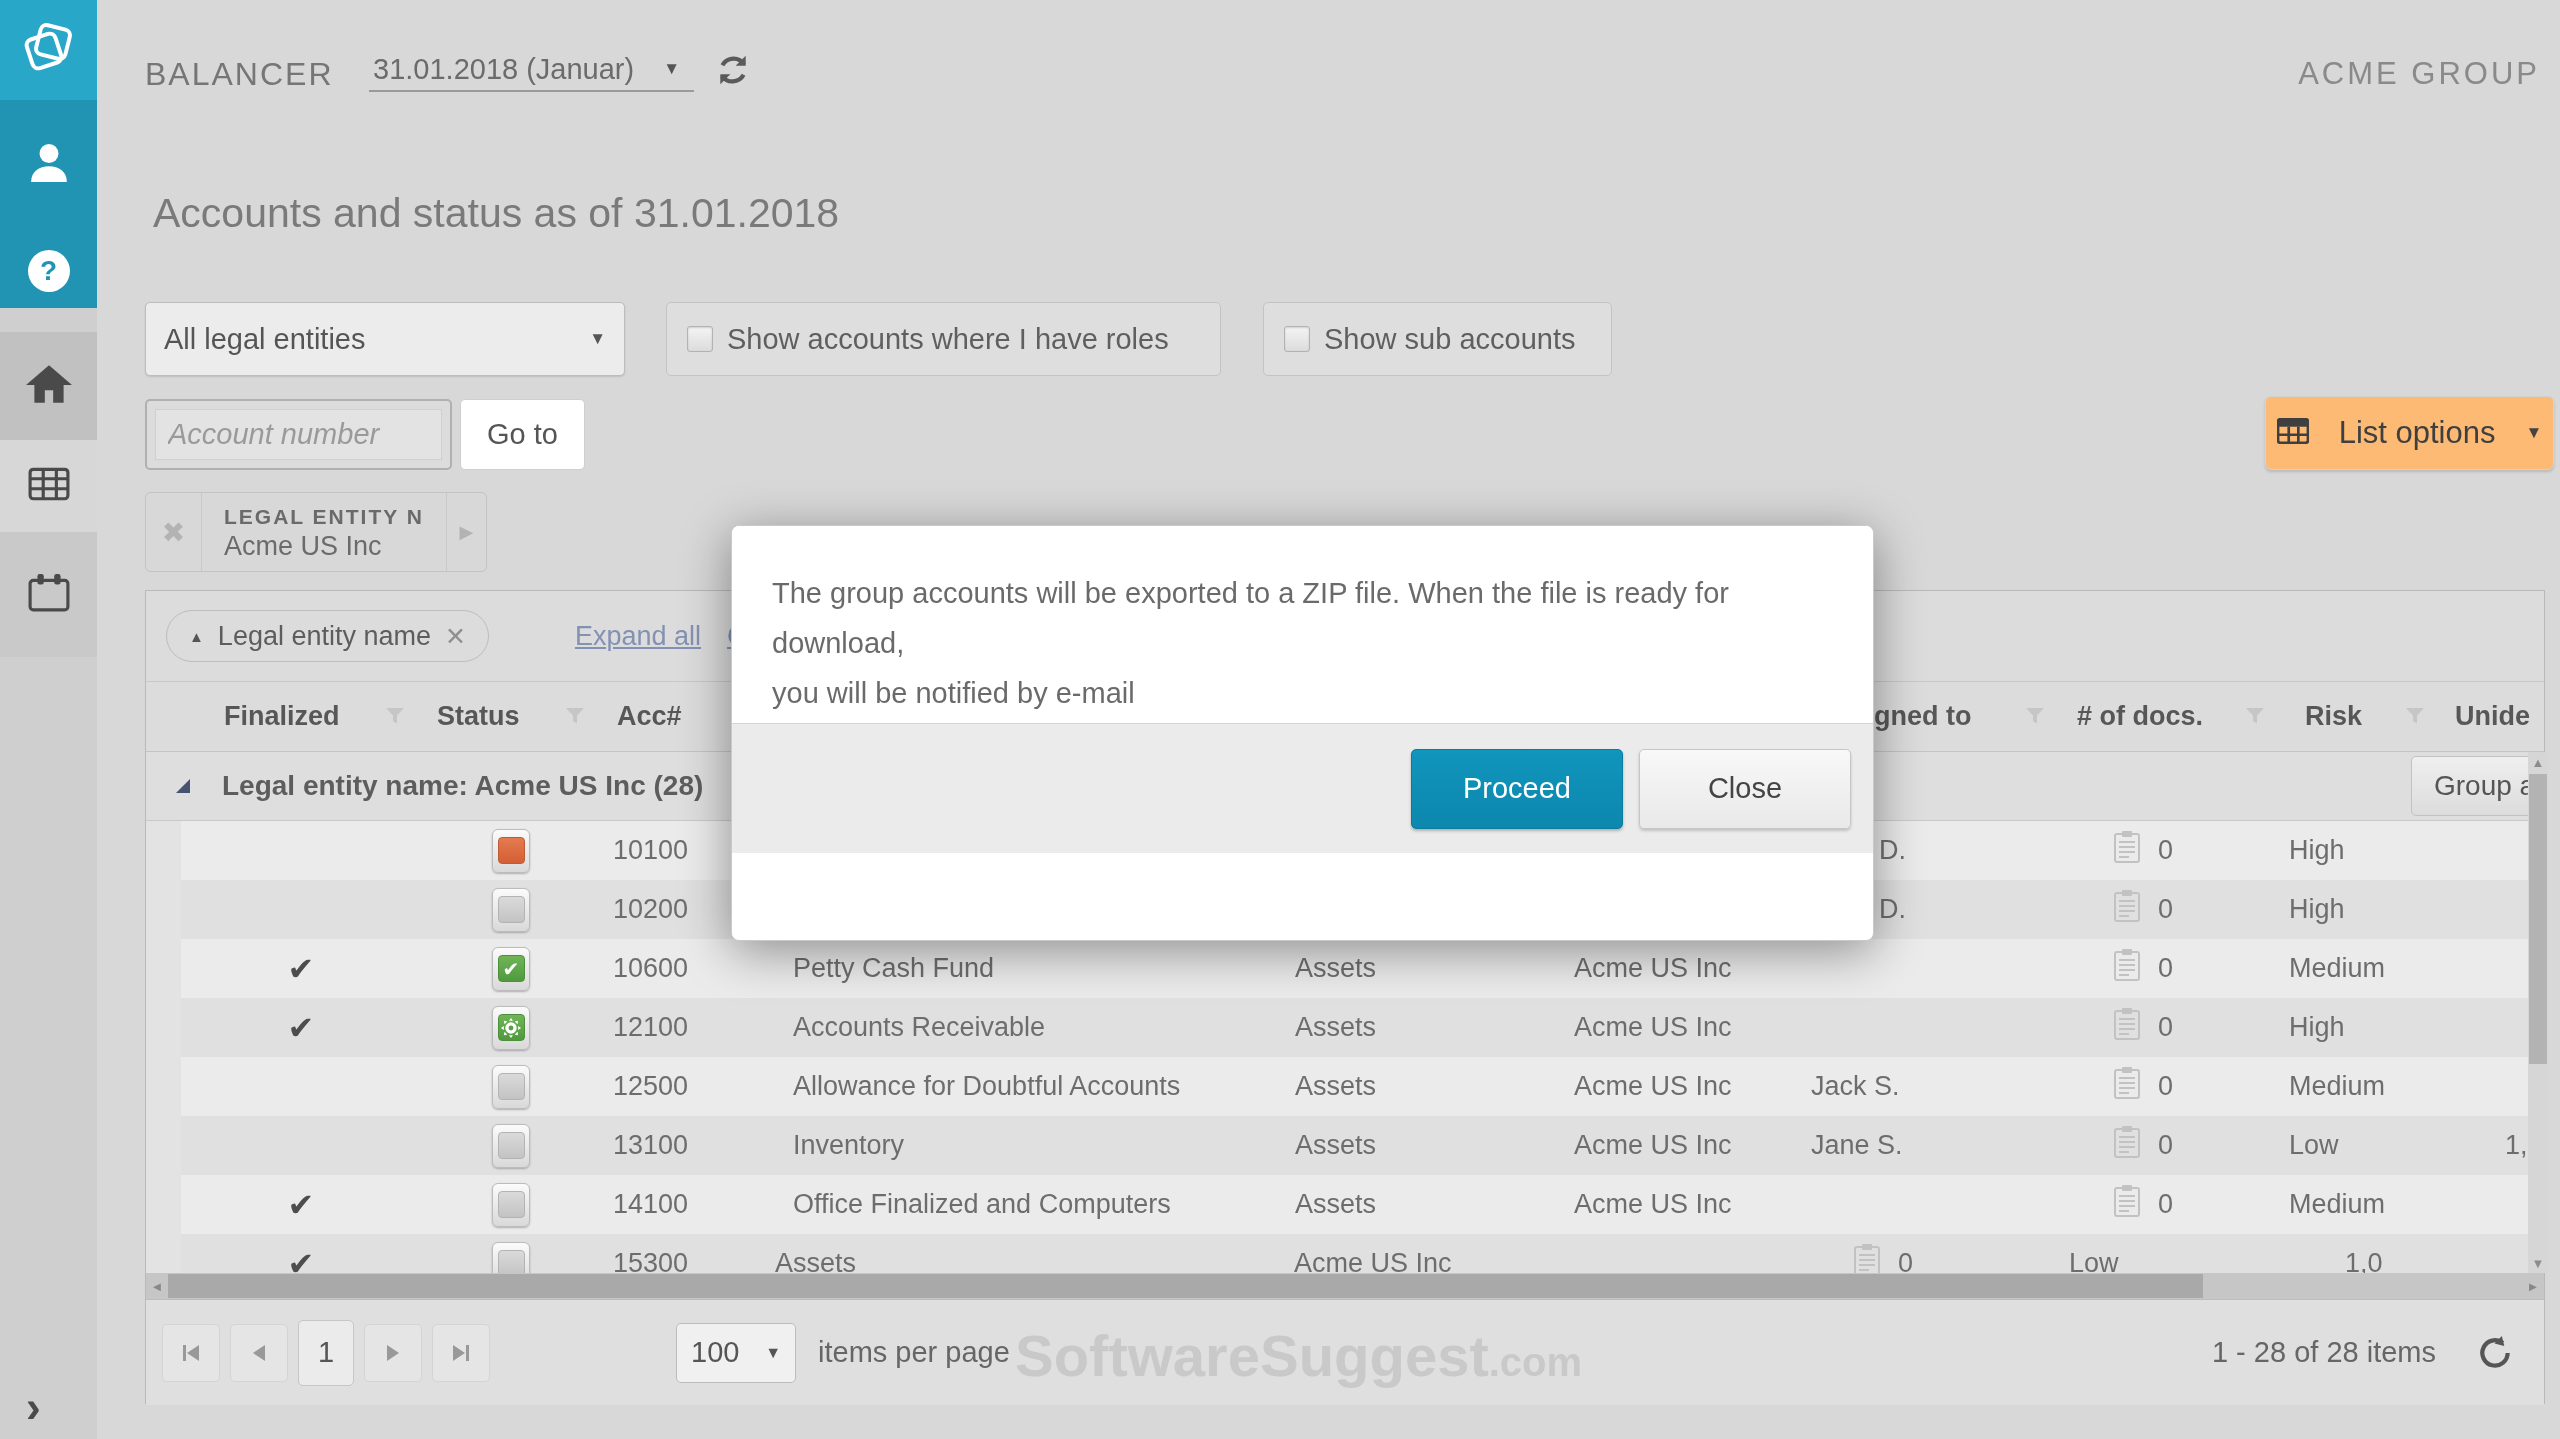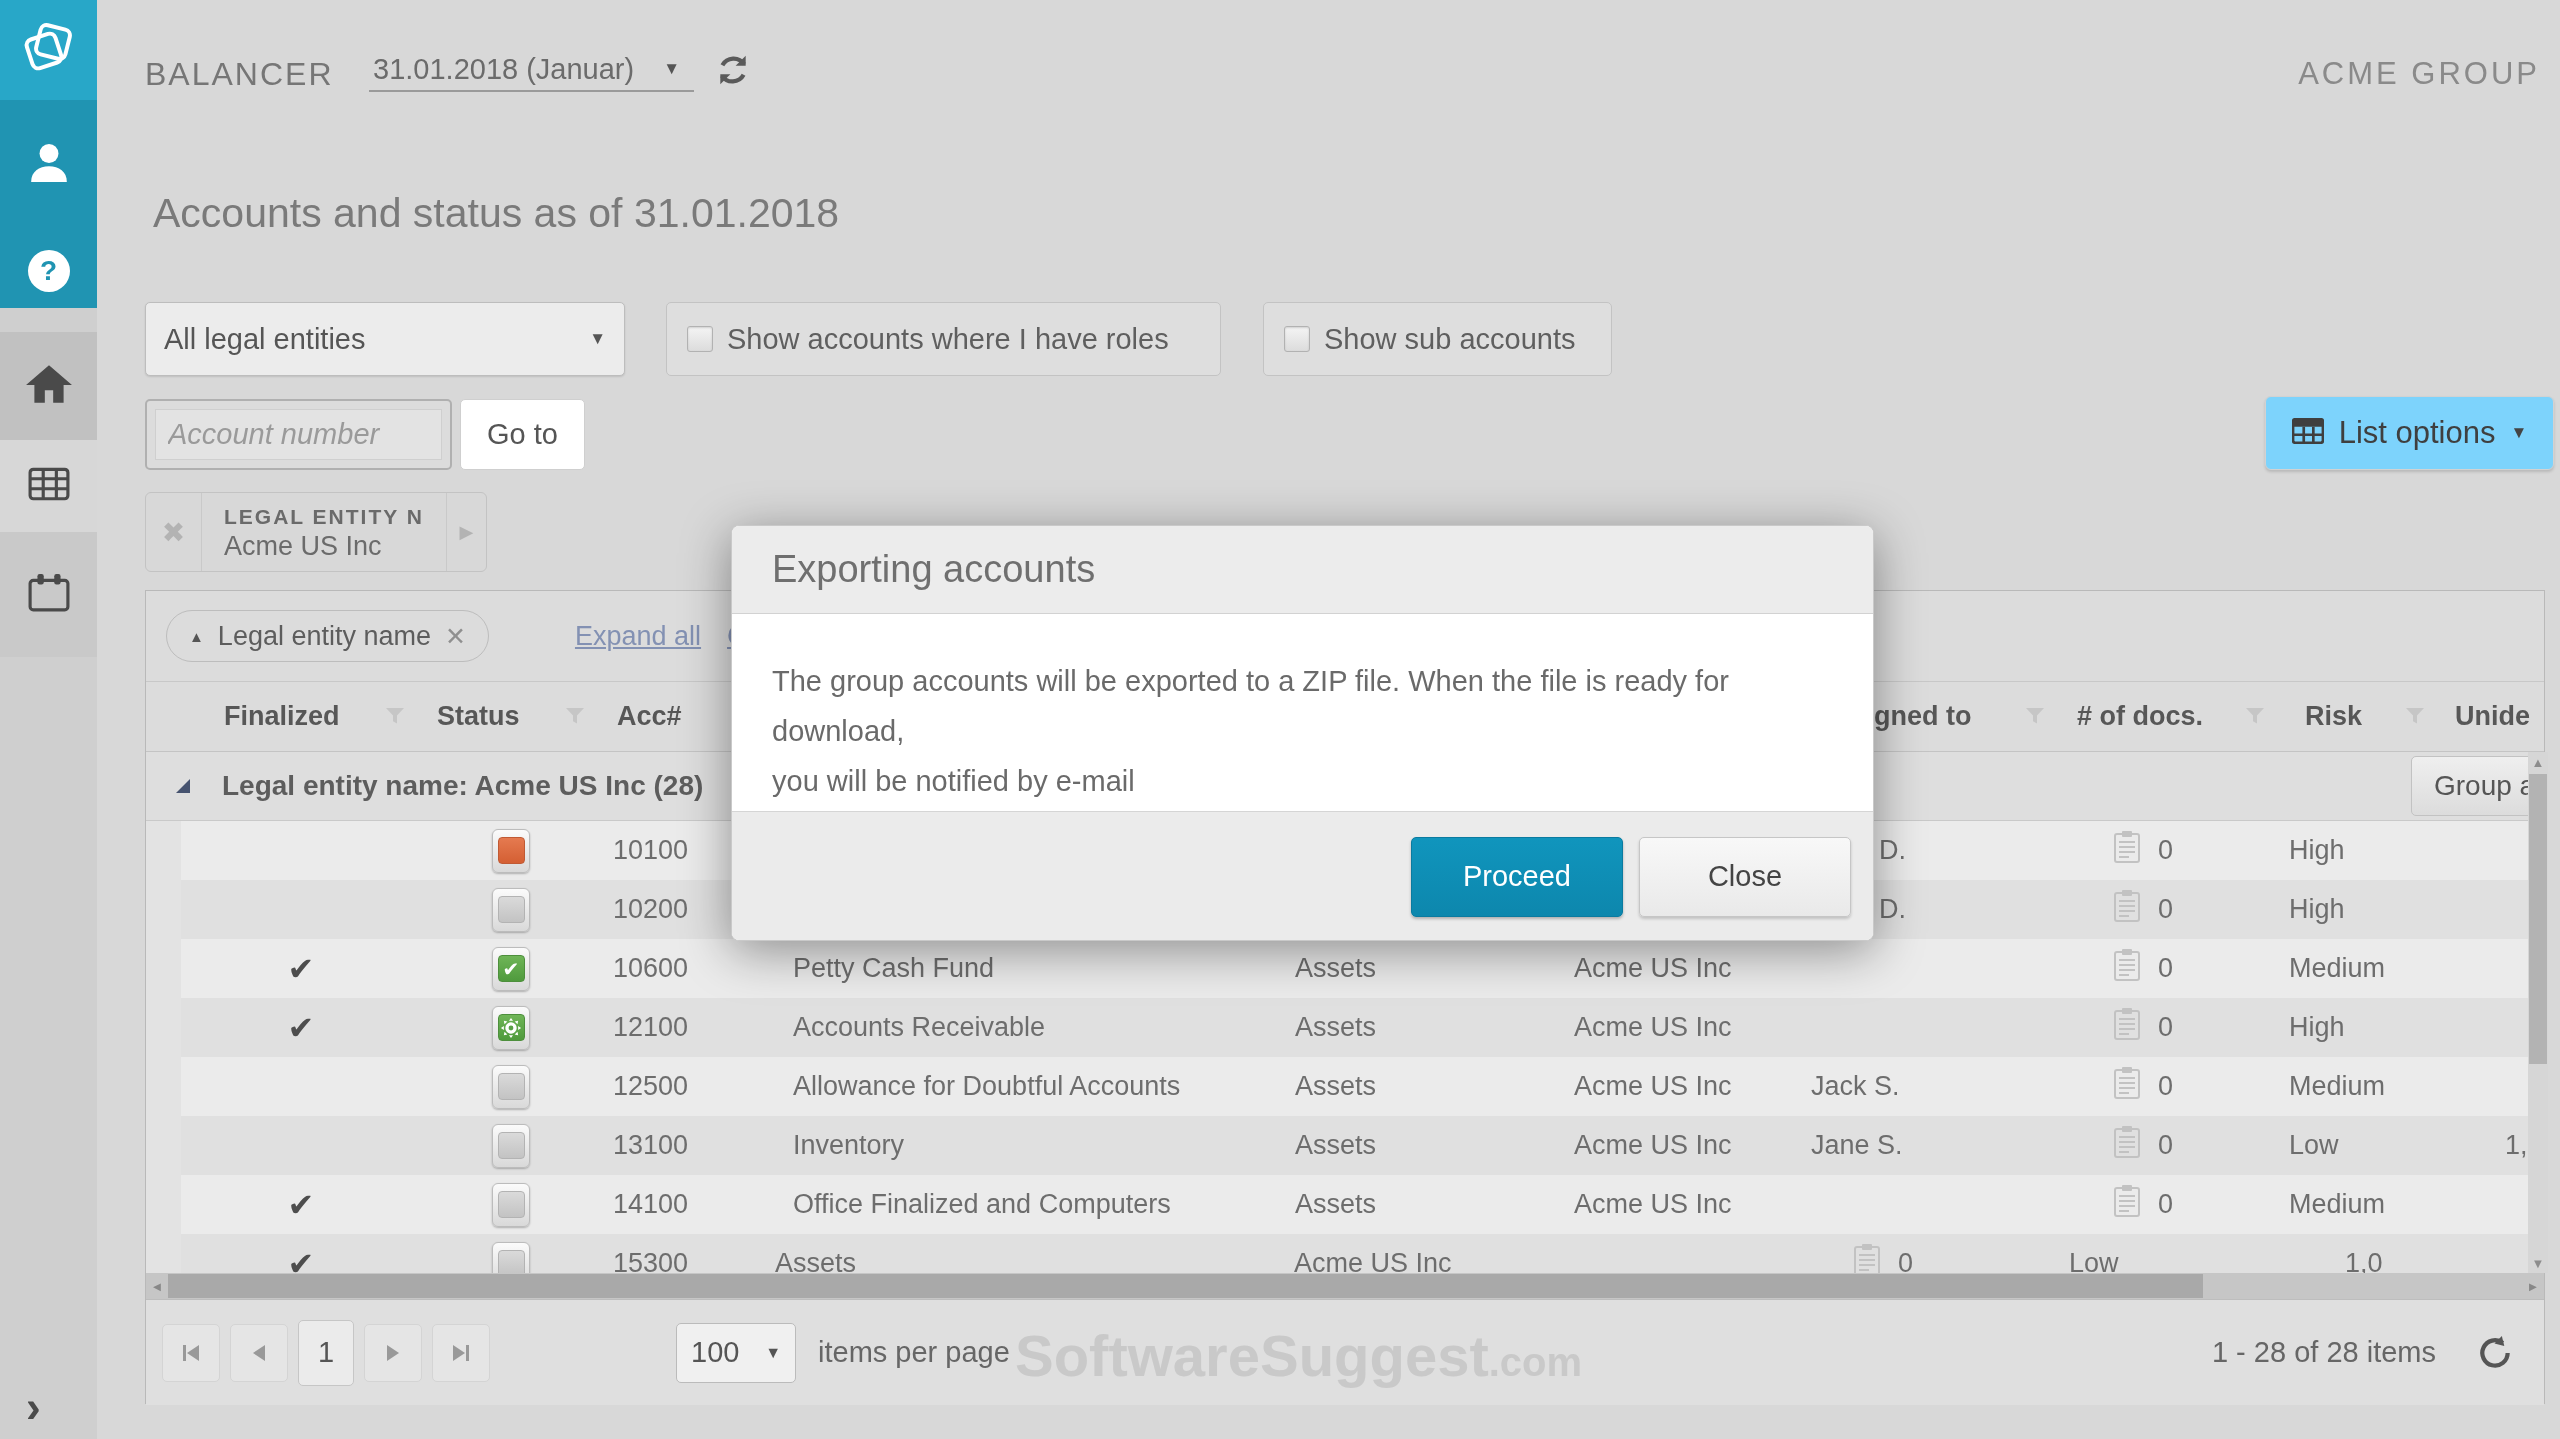--- a/index.html
+++ b/index.html
@@ -46,23 +46,23 @@
   .check-label { font-size:29px; color:#5f5f5f; white-space:nowrap; }
   
   .acct-wrap { position:absolute; left:145px; top:399px; width:307px; height:71px; border:2px solid #b0b0b0;
     border-radius:5px; display:flex; align-items:center; padding:8px; background:#dcdcdc; }
   .acct-input { width:100%; height:100%; border:1px solid #cfcfcf; background:#e3e3e3; font-size:29px;
     font-style:italic; color:#8f8f8f; padding:0 12px; outline:none; font-family:inherit; }
   .acct-input::placeholder { color:#9a9a9a; font-style:italic; }
   .goto-btn { position:absolute; left:460px; top:399px; width:125px; height:71px; background:#ffffff;
     border:1px solid #cfcfcf; border-radius:5px; font-size:29px; color:#555; display:flex; align-items:center;
     justify-content:center; cursor:pointer; }
-  .list-options-btn { position:absolute; left:2265px; top:396px; width:289px; height:74px; background:#7dd3fc;
+  .list-options-btn { position:absolute; left:2265px; top:396px; width:289px; height:74px; background:#fdba74;
     border:1px solid #d2d2d2; border-radius:6px; box-shadow:0 2px 3px rgba(0,0,0,.15); display:flex;
-    align-items:center; justify-content:center; gap:15px; cursor:pointer; }
+    align-items:center; justify-content:center; gap:30px; cursor:pointer; }
   .list-options-btn .lbl { font-size:31px; color:#3f3f3f; }
   .list-options-btn .caret { font-size:17px; color:#444; }
   
   .chip { position:absolute; left:145px; top:492px; height:80px; border:1px solid #c3c3c3; border-radius:6px;
     display:flex; align-items:stretch; }
   .chip-x { width:56px; display:flex; align-items:center; justify-content:center; border-right:1px solid #c9c9c9;
     color:#b3b3b3; font-size:28px; cursor:pointer; }
   .chip-main { padding:8px 22px 6px 22px; display:flex; flex-direction:column; justify-content:center; }
   .chip-field { font-size:21px; font-weight:bold; letter-spacing:2px; color:#6a6a6a; white-space:nowrap; }
   .chip-value { font-size:27px; color:#6b6b6b; margin-top:2px; }
@@ -659,23 +659,20 @@
       </svg>
     </span>
   </div>
 </div>
 
 <div class="watermark">
   <span class="big">SoftwareSuggest</span><span class="small">.com</span>
 </div>
 
 <div class="modal">
-  <div class="modal-header">
-    <span class="modal-title">Exporting accounts</span>
-  </div>
   <div class="modal-body">
     <div class="line">The group accounts will be exported to a ZIP file. When the file is ready for download,</div>
     <div class="line">you will be notified by e-mail</div>
   </div>
   <div class="modal-footer">
     <button class="btn btn-proceed">Proceed</button>
     <button class="btn btn-close">Close</button>
   </div>
 </div>
 

